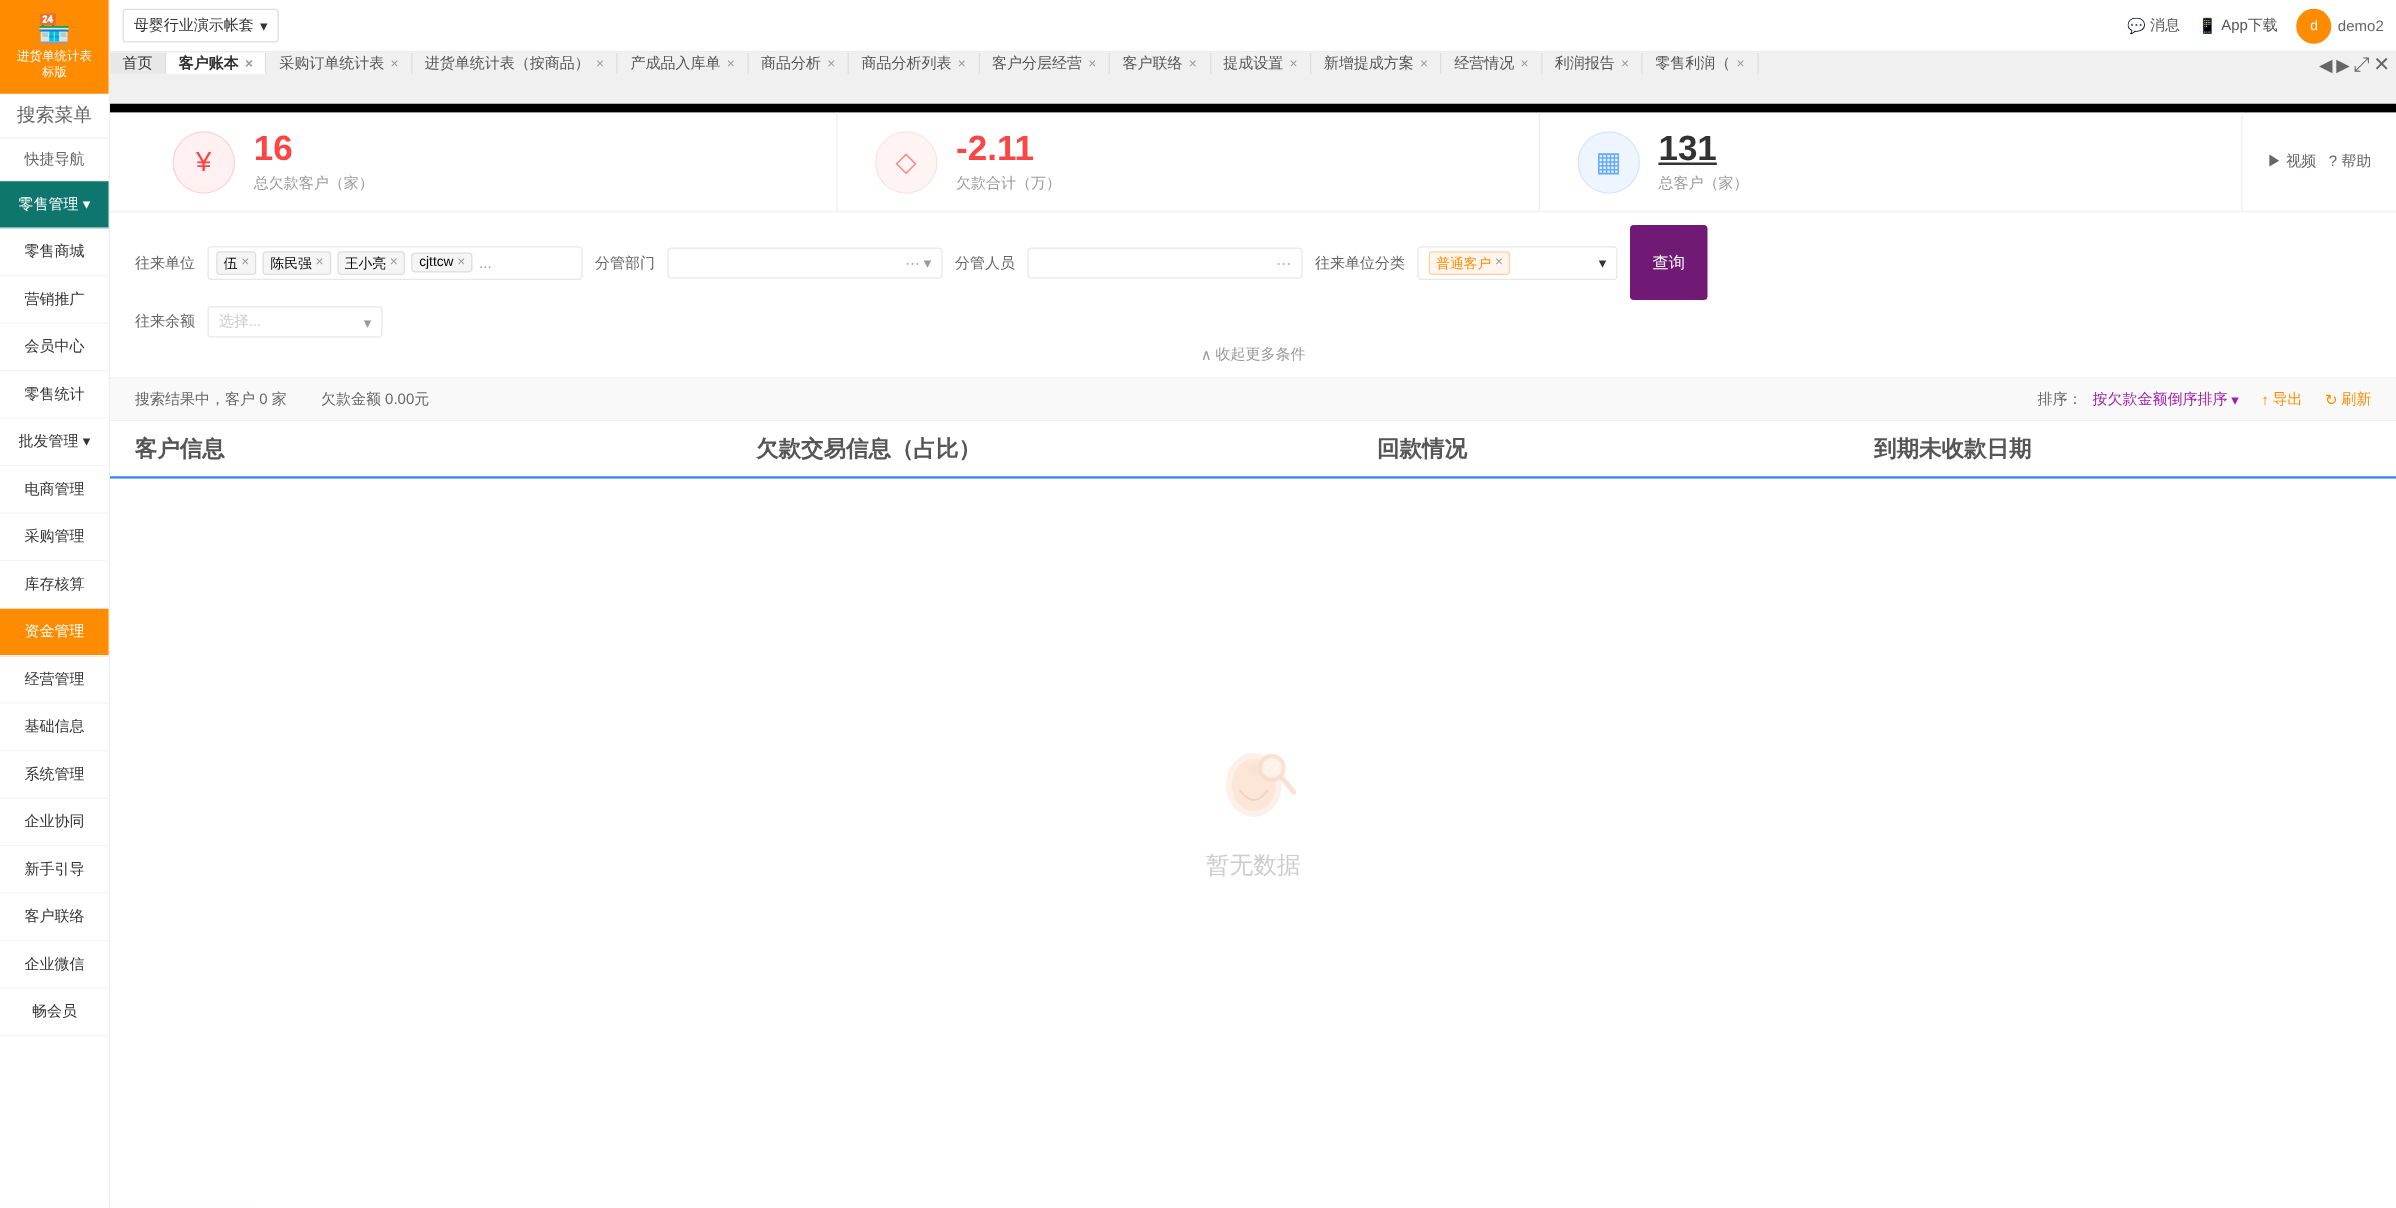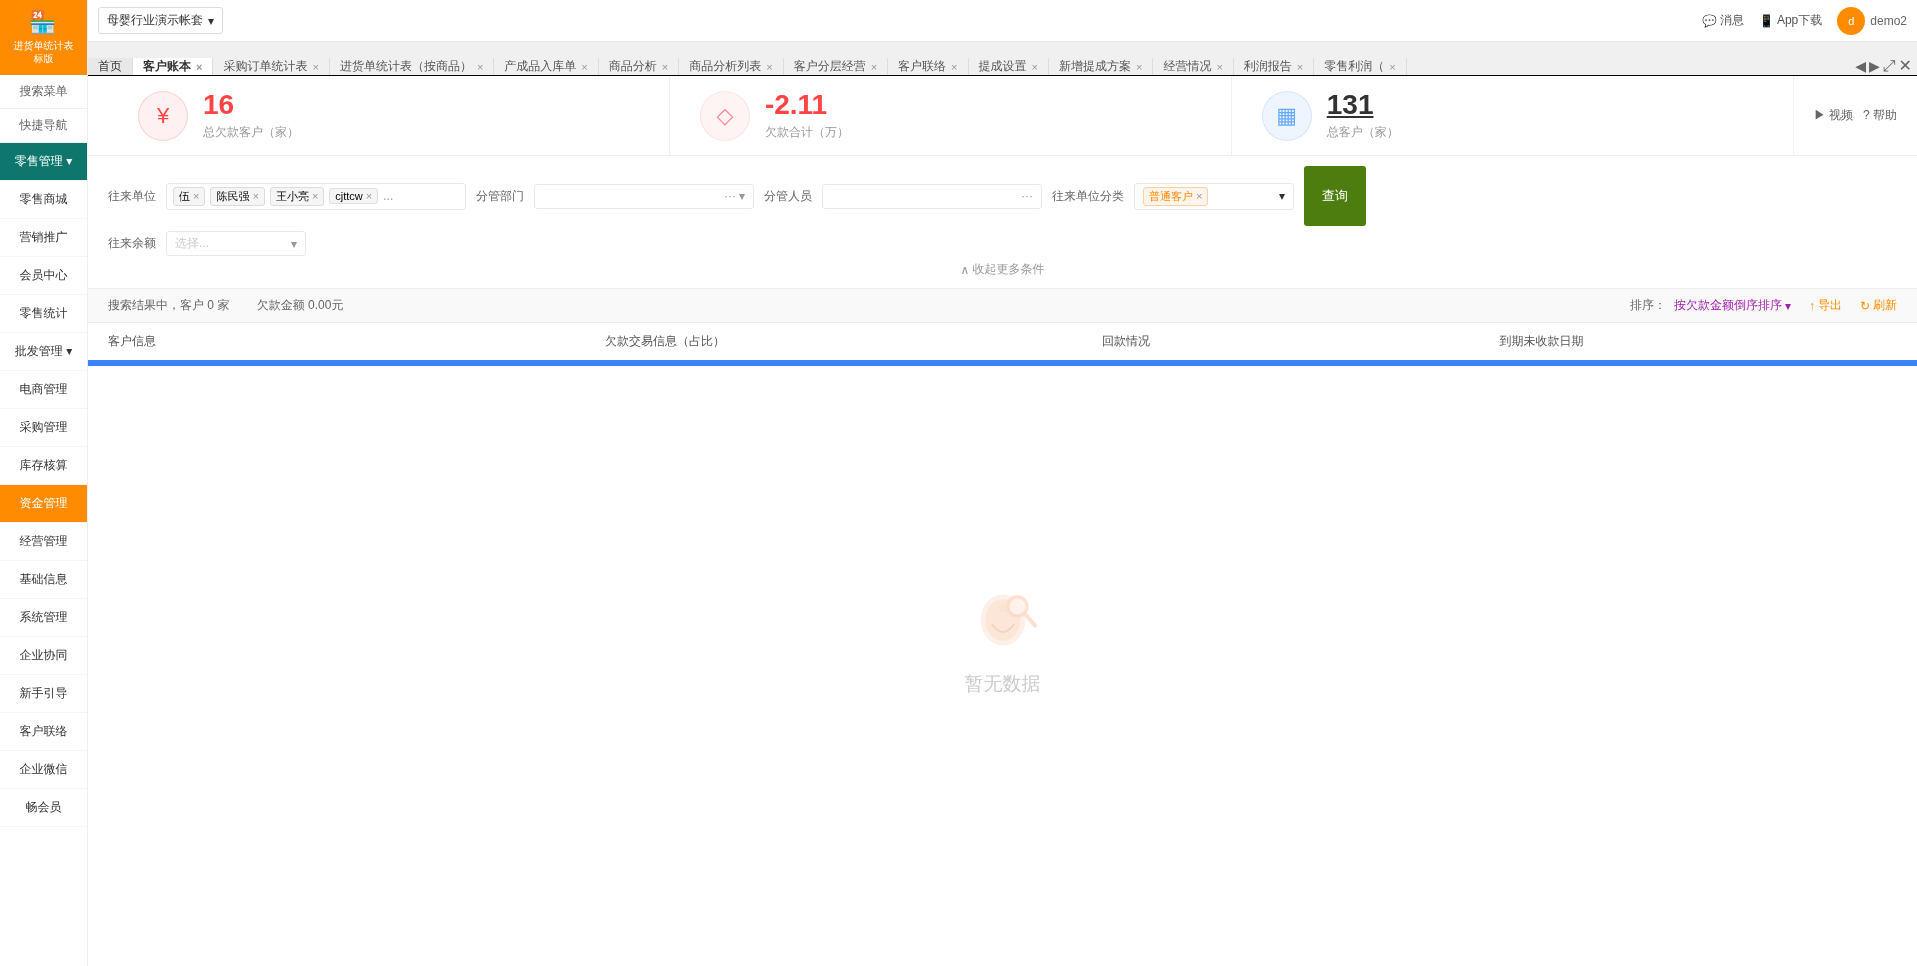--- a/index.html
+++ b/index.html
@@ -29,21 +29,21 @@
       flex-direction: column;
     }
     .sidebar-logo .logo-icon {
       font-size: 22px;
       margin-bottom: 3px;
     }
     .sidebar-logo .logo-text { font-size: 10px; line-height: 1.3; }
     .sidebar-search {
       padding: 8px 5px;
       text-align: center;
-      font-size: 12px;
+      font-size: 15px;
       color: #666;
       border-bottom: 1px solid #f0f0f0;
       cursor: pointer;
     }
     .sidebar-nav-item {
       padding: 10px 5px;
       text-align: center;
       font-size: 12px;
       color: #333;
       cursor: pointer;
@@ -96,25 +96,25 @@
       font-size: 11px;
     }
     .msg-btn, .app-btn {
       display: flex; align-items: center; gap: 3px;
       cursor: pointer; color: #555;
     }
 
     
     .tabbar {
       background: #f0f0f0;
-      height: 34px;
-      display: flex;
-      align-items: flex-end;
+      height: 48px;
+      display: flex;
+      align-items: flex-start;
       overflow: hidden;
-      border-bottom: 1px solid #000000;
+      border-bottom: 7px solid #000000;
     }
     .tab-item {
       display: flex; align-items: center; padding: 0 10px;
       font-size: 12px; color: #555; cursor: pointer;
       border-right: 1px solid #ddd; white-space: nowrap;
       position: relative;
     }
     .tab-item.active { background: #fff; color: #333; font-weight: bold; }
     .tab-item .tab-close { margin-left: 5px; color: #999; font-size: 11px; }
     .tab-item.home { background: #e8e8e8; color: #333; }
@@ -210,31 +210,31 @@
     }
     .results-bar .sort-area { display: flex; align-items: center; gap: 8px; }
     .results-bar .sort-select {
       display: flex; align-items: center; gap: 3px; color: #a21caf; cursor: pointer;
     }
     .results-bar .action-btn {
       display: flex; align-items: center; gap: 3px;
       color: #ff8c00; cursor: pointer; margin-left: 10px;
     }
     .query-btn {
-      background: #4d7c0f; color: white; border: none; border-radius: 3px;
+      background: #701a75; color: white; border: none; border-radius: 3px;
       padding: 21px 18px; cursor: pointer; font-size: 13px;
     }
 
     
     .table-header {
       background: #fff;
       display: flex; align-items: center;
       padding: 10px 20px;
-      border-bottom: 6px solid #3b82f6;
-      font-size: 12px; color: #555; font-weight: 400;
+      border-bottom: 2px solid #3b82f6;
+      font-size: 18px; color: #555; font-weight: 700;
     }
     .col-customer { flex: 2.5; }
     .col-arrears { flex: 2.5; }
     .col-repayment { flex: 2; }
     .col-due { flex: 2; }
 
     
     .empty-state {
       flex: 1;
       display: flex; flex-direction: column;

